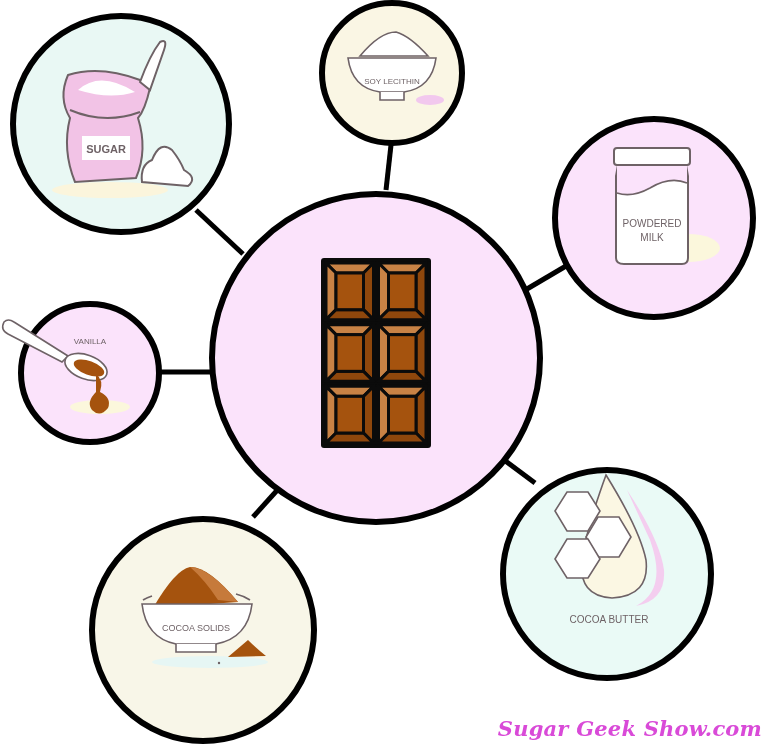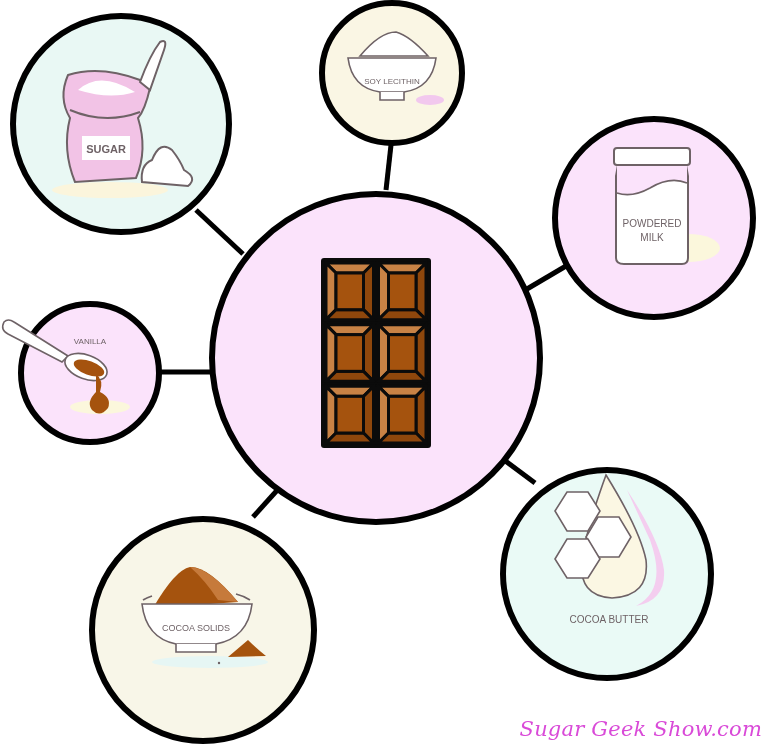--- a/index.html
+++ b/index.html
@@ -1,19 +1,19 @@
 <!DOCTYPE html>
 <html><head>
 <meta charset="utf-8">
 <style>
   html, body { margin:0; padding:0; background:#ffffff; }
   body { width:768px; height:747px; position:relative; overflow:hidden; font-family:"Liberation Sans", sans-serif; }
   svg.canvas { position:absolute; left:0; top:0; }
   .lbl { font-family:"Liberation Sans", sans-serif; fill:#6e6266; font-size:10px; }
-  .watermark { position:absolute; right:6px; bottom:6px; font-family:"DejaVu Serif", serif; font-style:italic; font-weight:normal; font-size:21px; color:#d94ad8; letter-spacing:0.2px; }
+  .watermark { position:absolute; right:6px; bottom:6px; font-family:"DejaVu Serif", serif; font-style:italic; font-weight:bold; font-size:21px; color:#d94ad8; letter-spacing:0.2px; }
 </style>
 </head>
 <body>
 
 <svg class="canvas" width="768" height="747" viewBox="0 0 768 747">
 
   <g stroke="#000" stroke-width="5" stroke-linecap="butt">
     <line x1="196" y1="210" x2="243" y2="254"></line>
     <line x1="391" y1="145" x2="386" y2="190"></line>
     <line x1="566" y1="266" x2="527" y2="289"></line>

